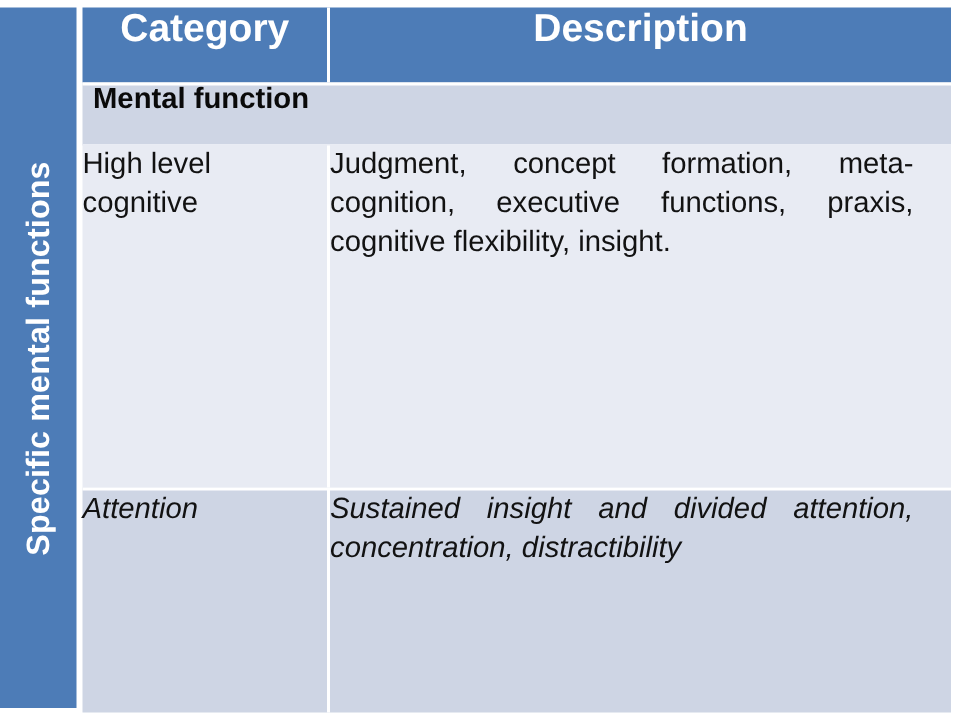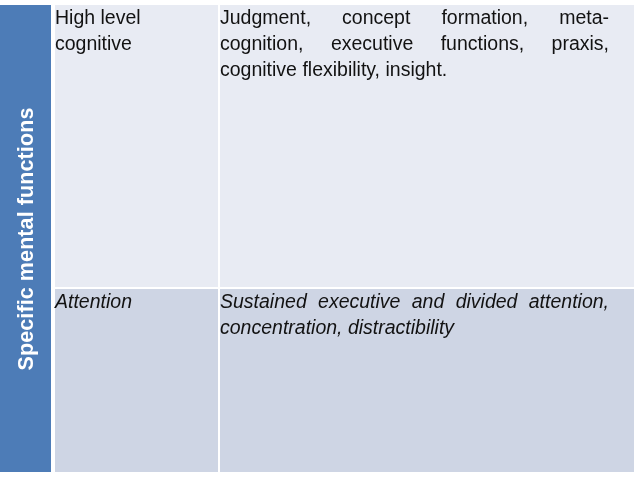--- a/index.html
+++ b/index.html
@@ -127,37 +127,50 @@
   </div>
 
   <div id="table-wrap">
     <table class="tbl">
       <colgroup>
         <col class="c-cat">
         <col class="c-desc">
       </colgroup>
       <tbody>
 
+        <tr>
+          <th class="hdr">
+            <span class="htxt">Category</span>
+          </th>
+          <th class="hdr last">
+            <span class="htxt">Description</span>
+          </th>
+        </tr>
 
+        <tr>
+          <td class="grp" colspan="2">
+            <span class="gtxt">Mental function</span>
+          </td>
+        </tr>
 
         <tr class="row-light" style="height:228px;margin-top:16px;">
           <td class="cell cat">
             <span>High level cognitive</span>
           </td>
           <td class="cell desc">
             <span>Judgment, concept formation, meta-cognition, executive functions, praxis, cognitive flexibility, insight.</span>
           </td>
         </tr>
 
         <tr class="row-mid" style="height:150px;">
           <td class="cell cat">
             <span>Attention</span>
           </td>
           <td class="cell desc">
-            <span>Sustained executive and divided attention, concentration, distractibility</span>
+            <span>Sustained insight and divided attention, concentration, distractibility</span>
           </td>
         </tr>
 
       </tbody>
     </table>
   </div>
 
 </div>
 
 </body></html>

